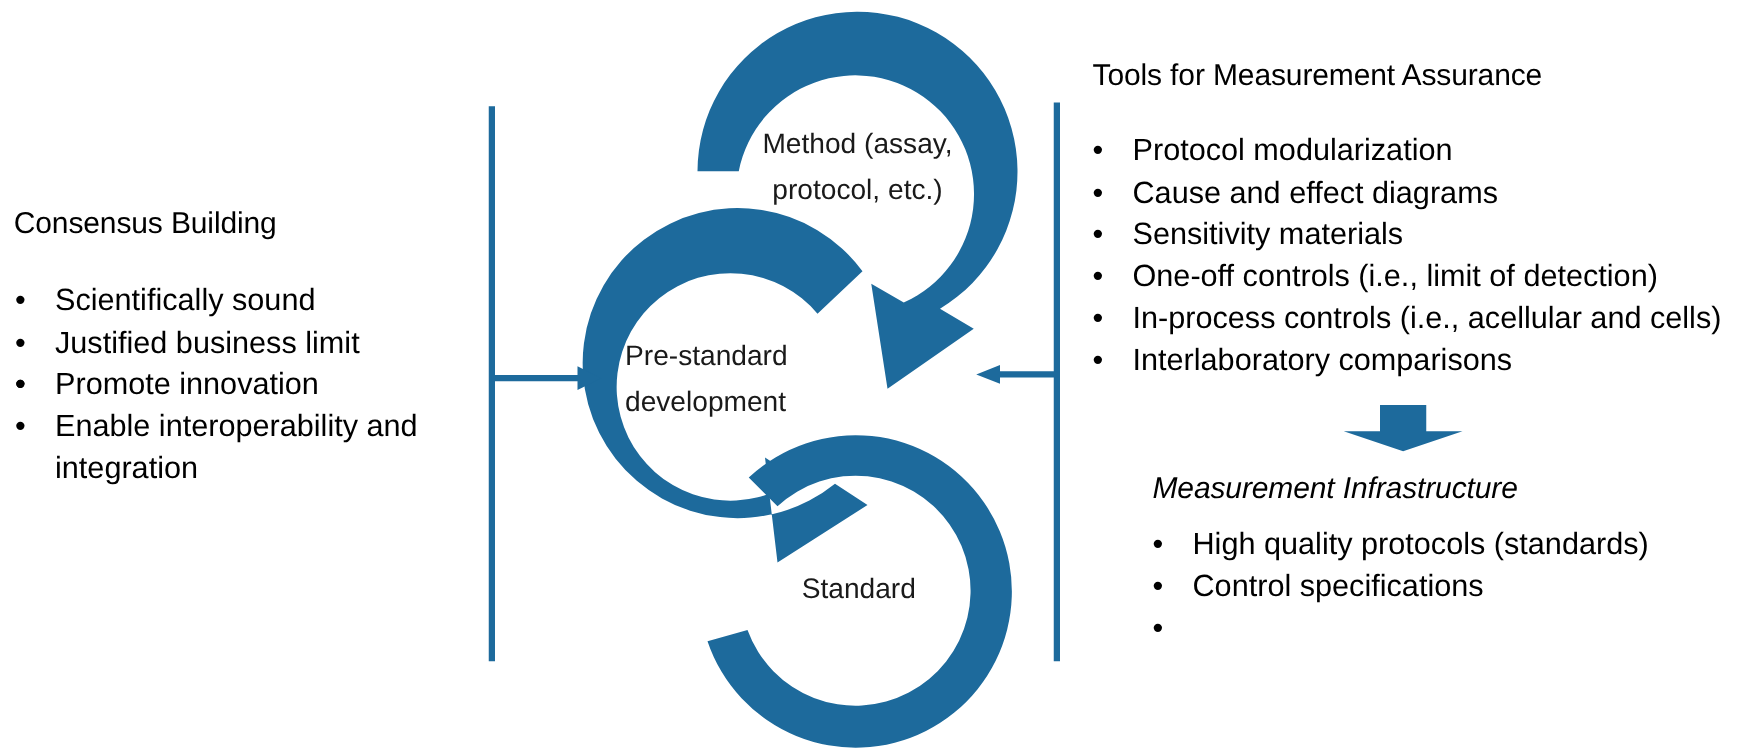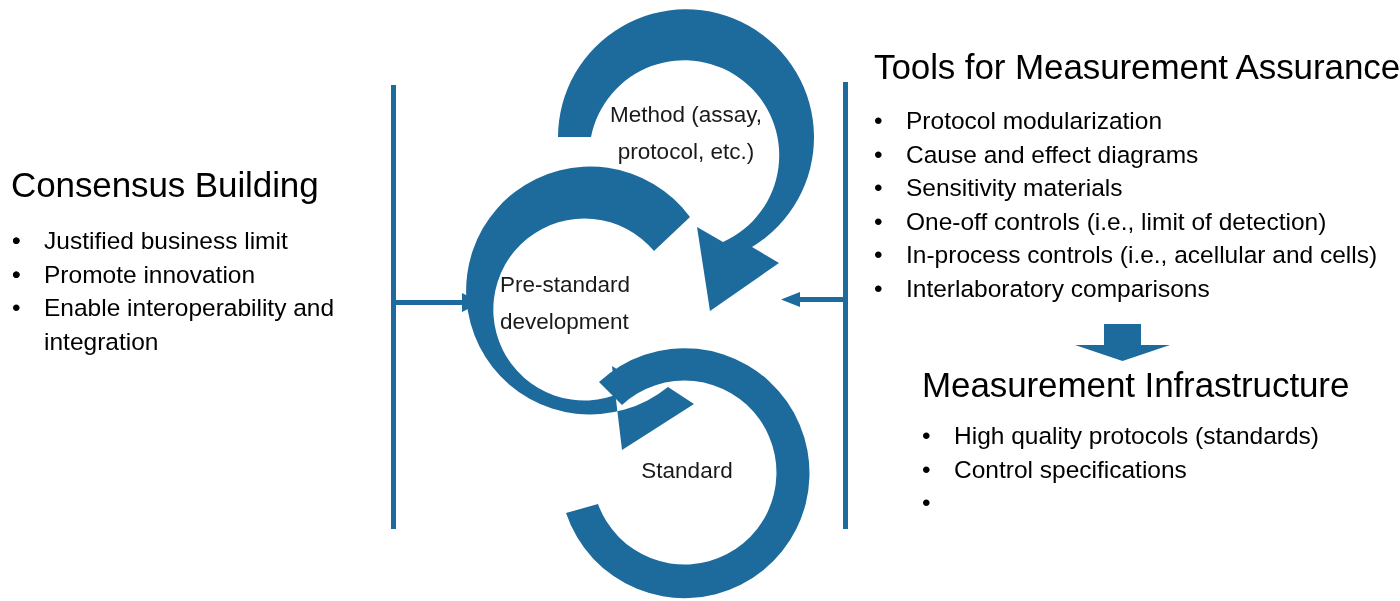--- a/index.html
+++ b/index.html
@@ -17,21 +17,21 @@
     position: relative;
     width: 1400px;
     height: 601px;
     background: #ffffff;
     overflow: hidden;
   }
 
   
   .heading {
     position: absolute;
-    font-size: 35px;
+    font-size: 24px;
     font-weight: 400;
     line-height: 1.08;
     color: #000000;
     white-space: nowrap;
     letter-spacing: -0.1px;
   }
   .bullet-list {
     position: absolute;
     margin: 0;
     padding: 0;
@@ -57,21 +57,21 @@
     color: #000000;
   }
 
   
   #consensus-heading { left: 11px;  top: 166px; }
   #consensus-list    { left: 10px;  top: 224px; width: 330px; }
 
   #tools-heading     { left: 874px; top: 48px; }
   #tools-list        { left: 872px; top: 104px; width: 520px; }
 
-  #infra-heading     { left: 922px; top: 366px; }
+  #infra-heading     { left: 922px; top: 378px; font-style: italic; }
   #infra-list        { left: 920px; top: 419px; width: 470px; }
 
   
   #diagram-svg {
     position: absolute;
     left: 0;
     top: 0;
     width: 1400px;
     height: 601px;
   }
@@ -91,20 +91,21 @@
 </head>
 <body>
 
 <div id="slide">
 
   <div class="heading" id="consensus-heading">Consensus Building</div>
 
   <ul class="bullet-list" id="consensus-list">
     <li class="bullet-item">
       <span class="dot">•</span>
+      <span>Scientifically sound</span>
     </li>
     <li class="bullet-item">
       <span class="dot">•</span>
       <span>Justified business limit</span>
     </li>
     <li class="bullet-item">
       <span class="dot">•</span>
     </li>
     <li class="bullet-item">
       <span class="dot">•</span>

